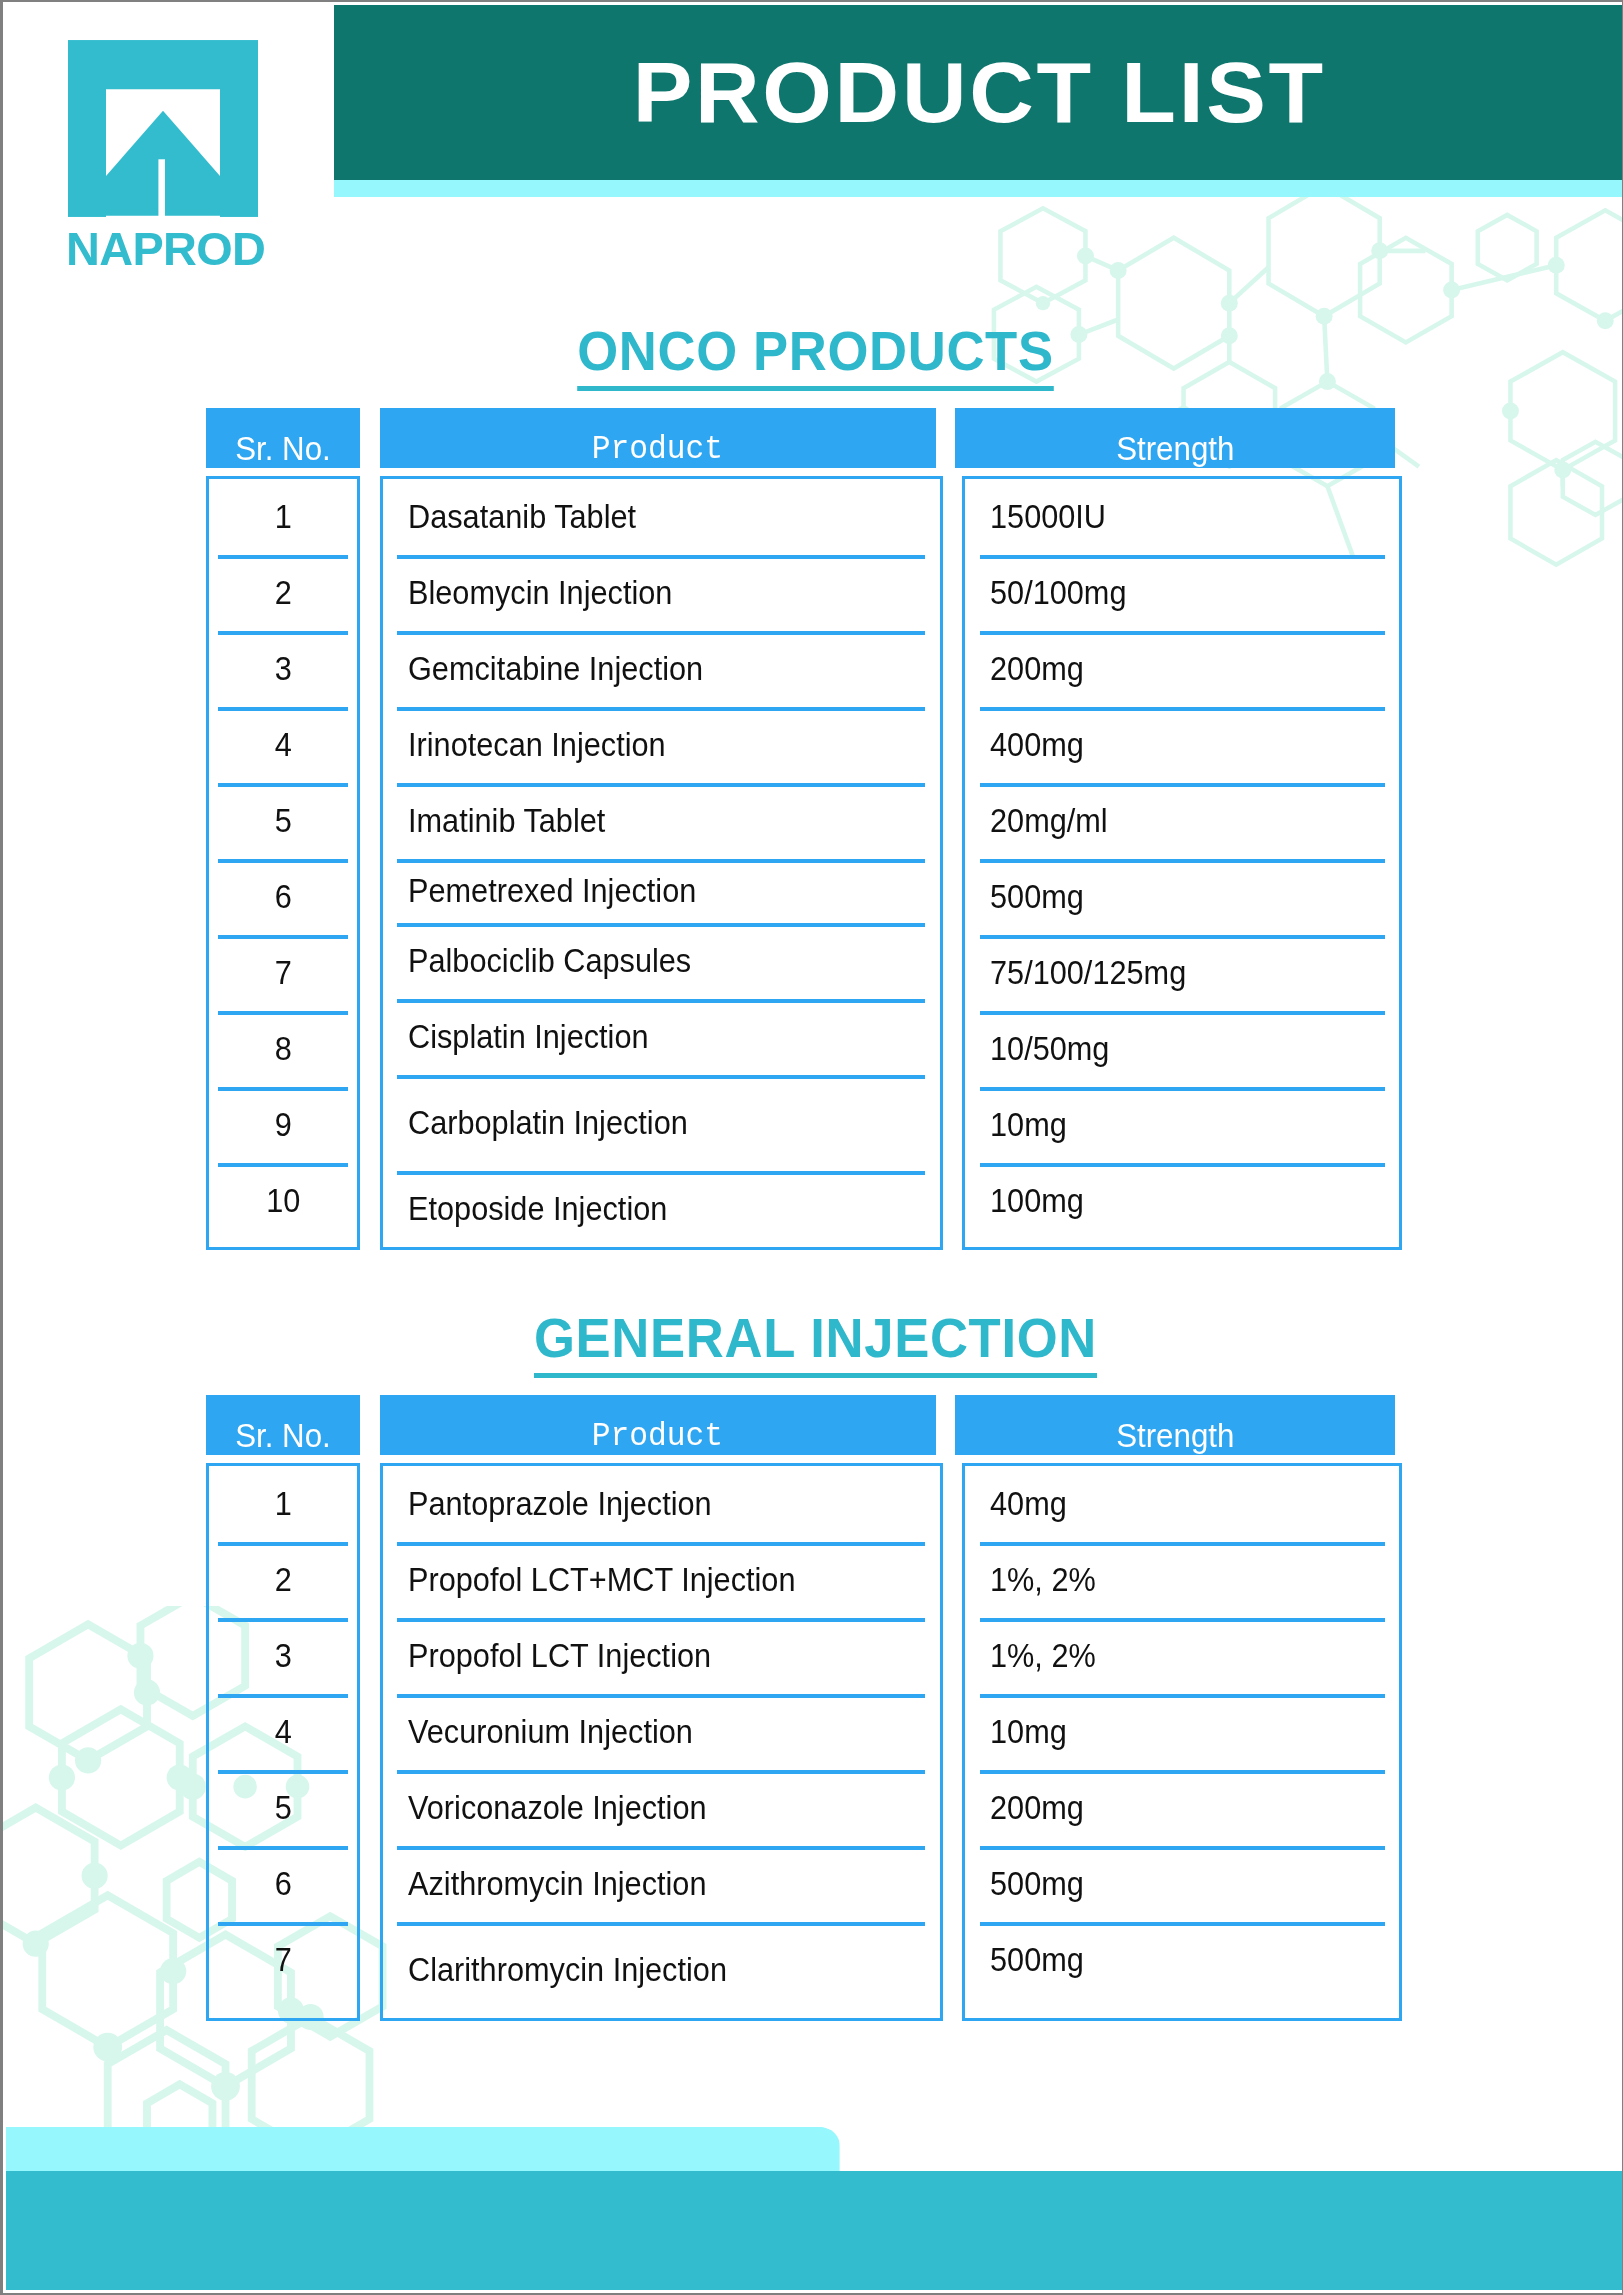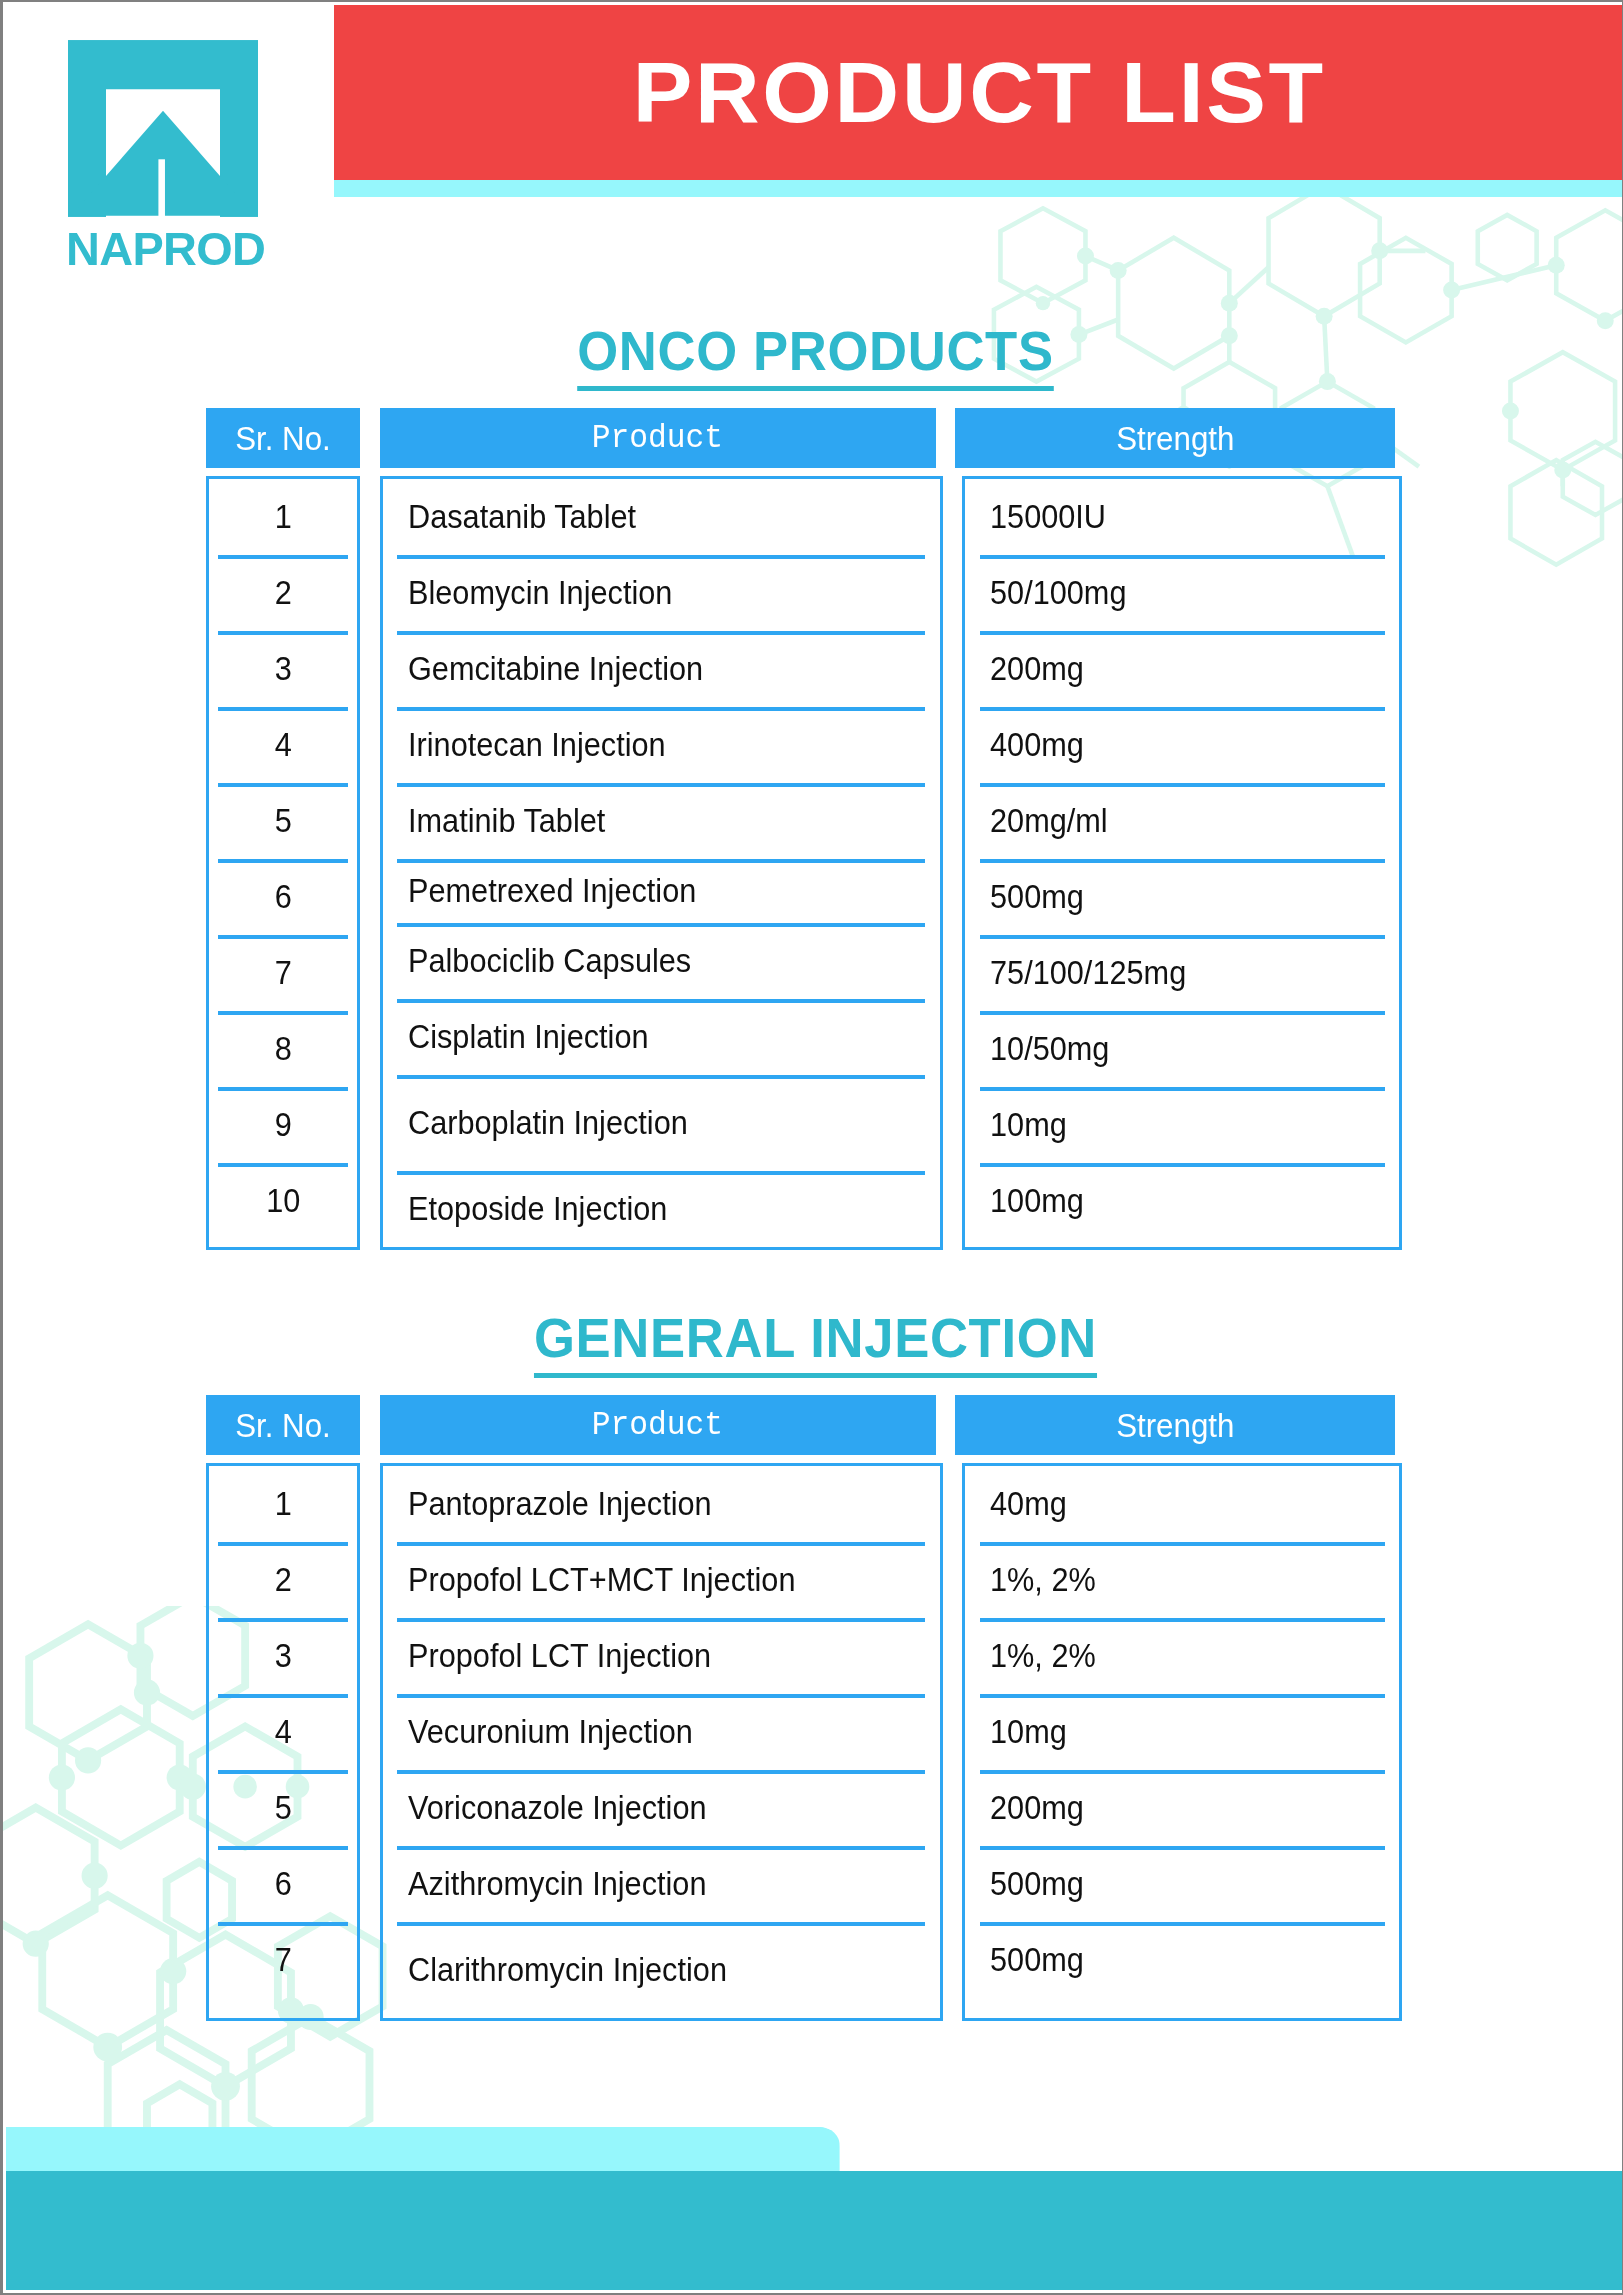--- a/index.html
+++ b/index.html
@@ -26,21 +26,21 @@
   
   .deco { position: absolute; pointer-events: none; z-index: 0; }
   .deco-topright { right: 0; top: 190px; width: 720px; height: 510px; }
   .deco-bottomleft { left: 0; bottom: 98px; width: 589px; height: 589px; }
 
   
   .header-band {
     position: absolute;
     left: 331px; top: 2.6px;
     width: 1290px; height: 175px;
-    background: #ef4444;
+    background: #0f766e;
     display: flex;
     align-items: center;
     justify-content: center;
     z-index: 2;
   }
   .header-title {
     color: #ffffff;
     font-size: 86px;
     font-weight: bold;
     letter-spacing: 2.6px;
@@ -101,21 +101,21 @@
     left: 203px;
     width: 1212px;
   }
   .thead { display: flex; }
   .th {
     background: #2EA6F2;
     color: #ffffff;
     font-size: 34px;
     height: 60px;
     display: flex;
-    align-items: center;
+    align-items: flex-end;
     justify-content: center;
     transform-origin: center;
     font-family: "Liberation Sans", sans-serif;
   }
   .th span { transform: scaleX(0.92); display: inline-block; }
   .th-sr   { width: 154px; }
   .th-prod { width: 556px; margin-left: 19.6px; font-family: Liberation Mono, monospace; }
   .th-str  { width: 440px; margin-left: 19.6px; }
 
   .tbody { display: flex; margin-top: 7.9px; }

